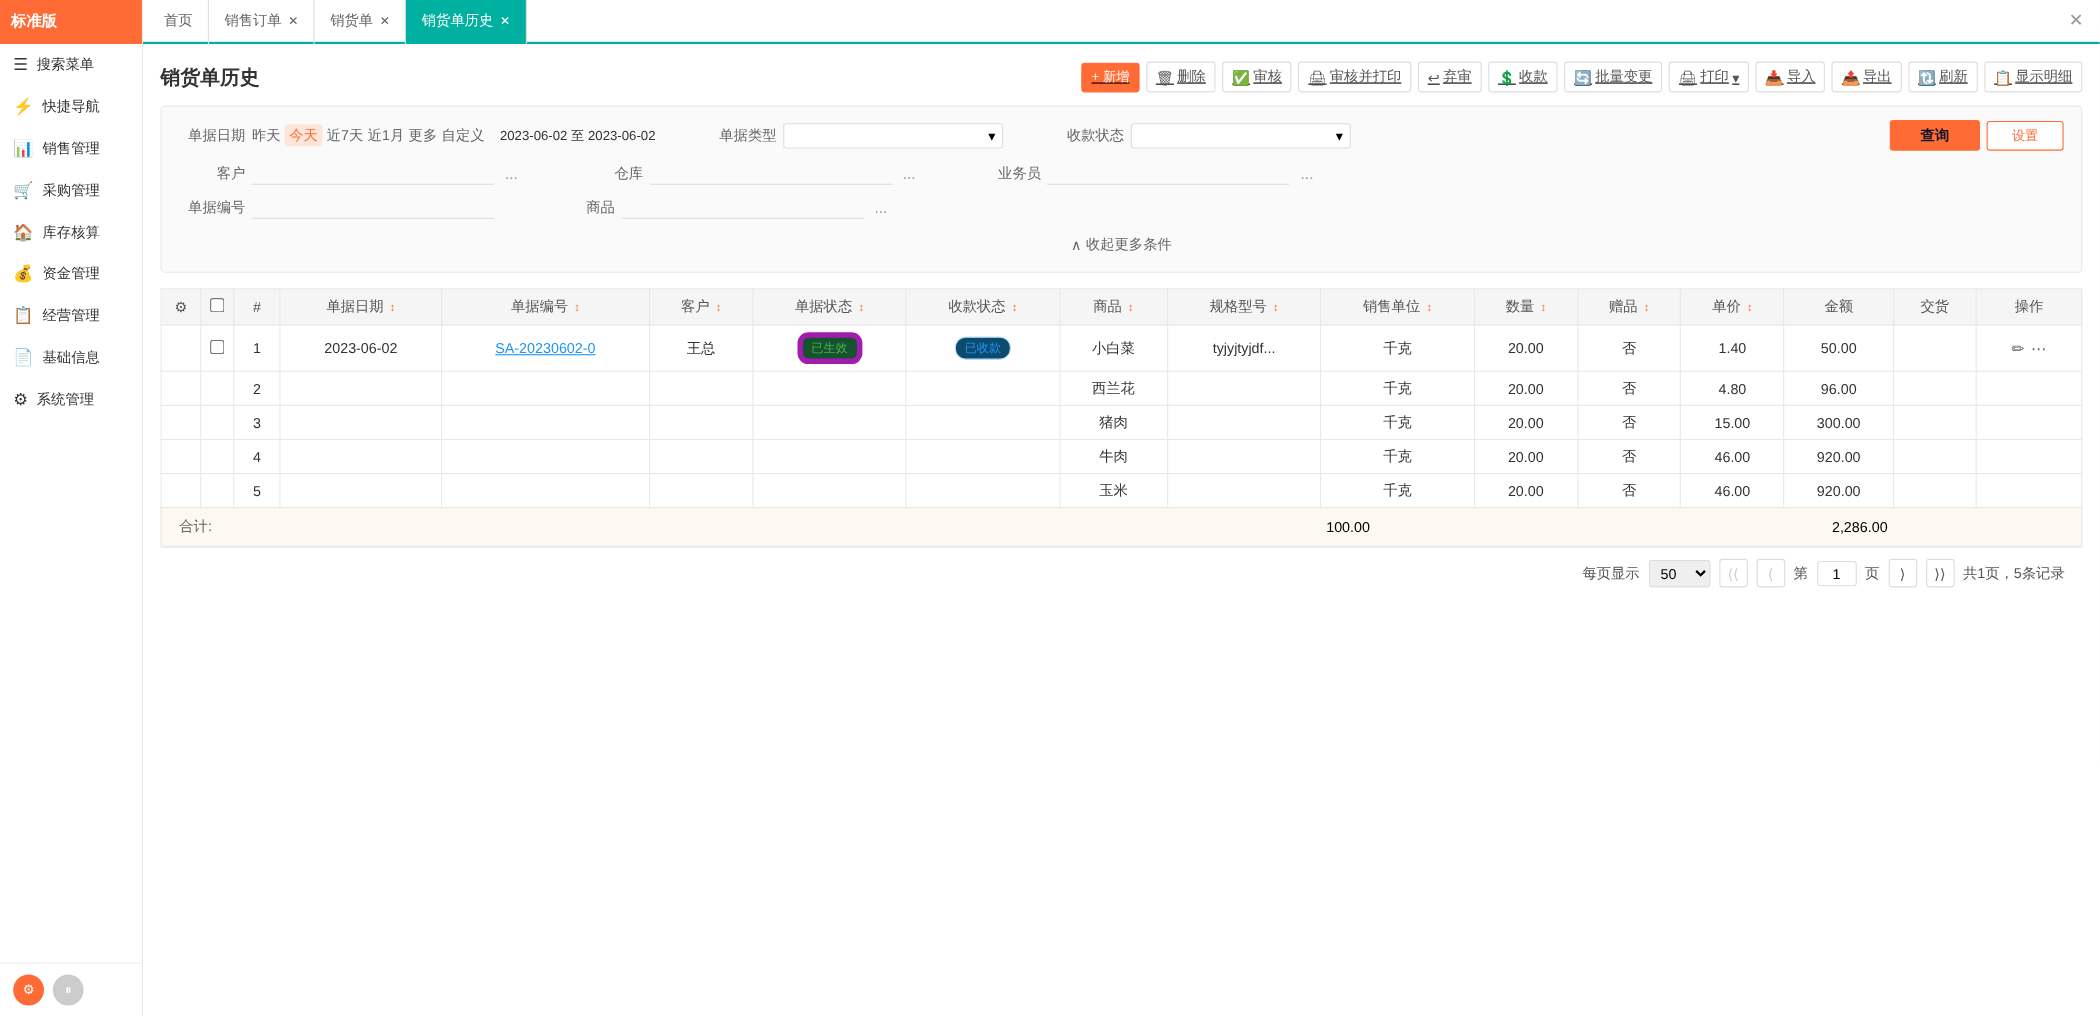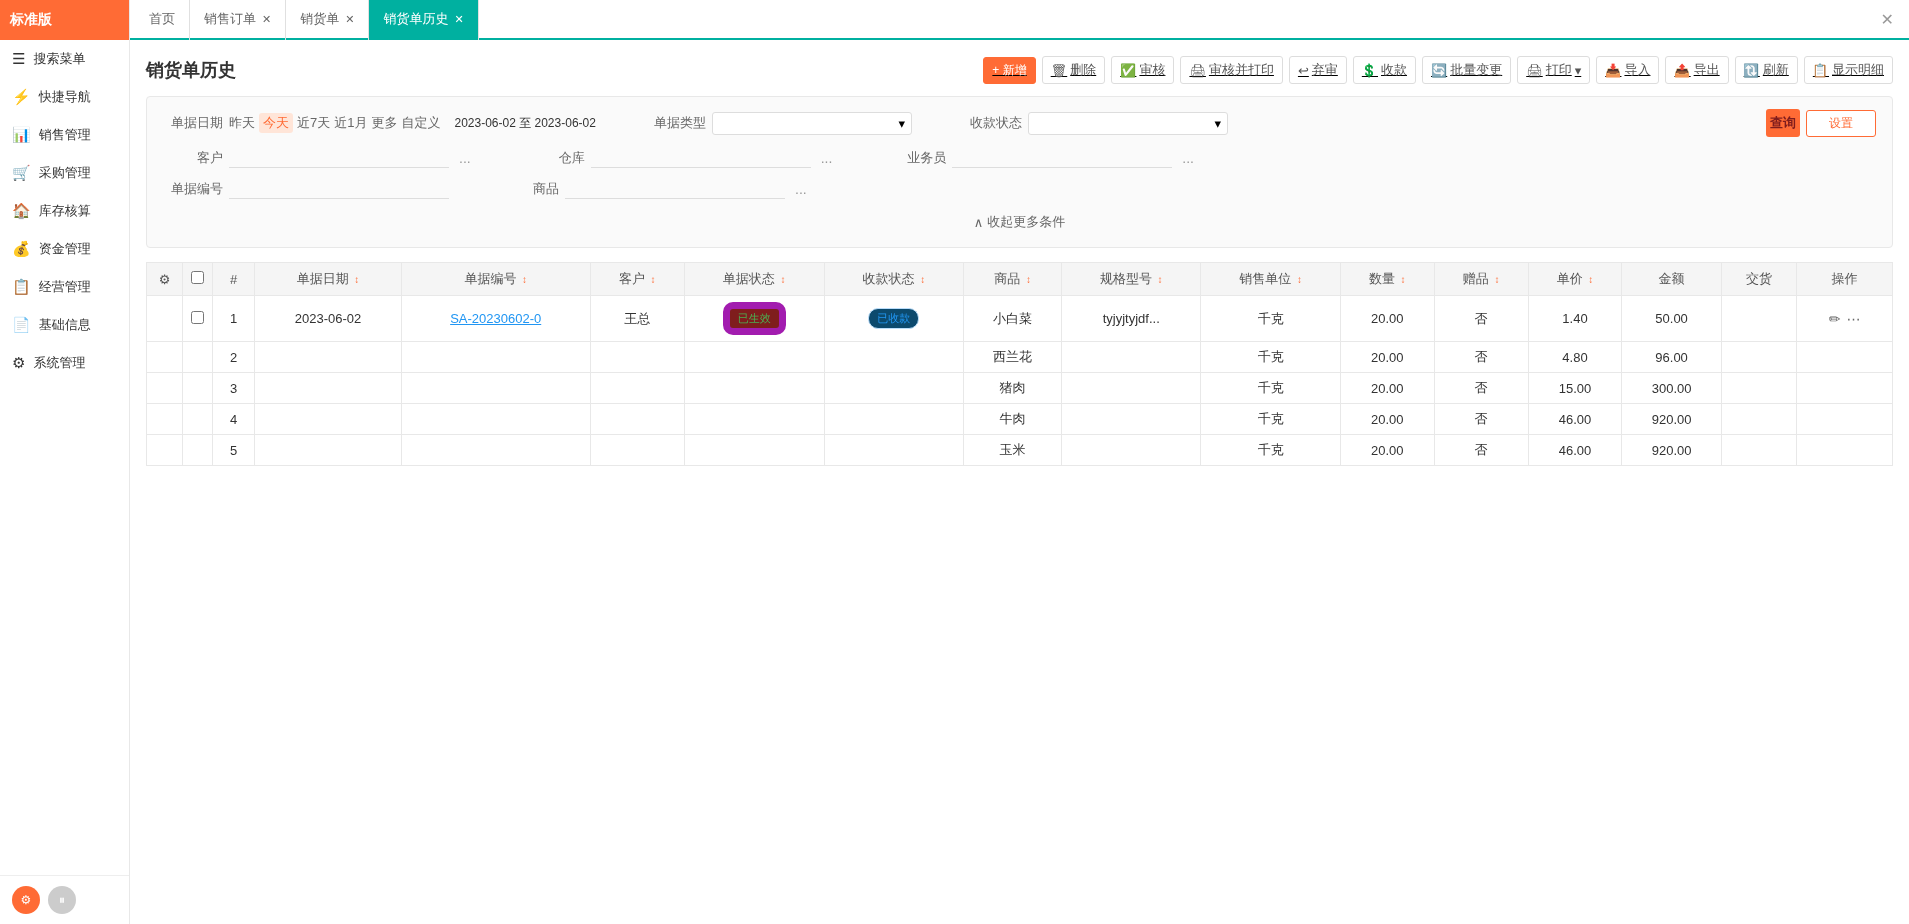--- a/index.html
+++ b/index.html
@@ -231,21 +231,21 @@
       color: #333;
       white-space: nowrap;
     }
     .data-table .sort-icon { color: #ff6b35; font-size: 10px; margin-left: 2px; }
     .badge {
       display: inline-block;
       padding: 2px 8px;
       border-radius: 10px;
       font-size: 11px;
     }
-    .badge-green { background: #7f1d1d; color: #4caf50; border: 7px solid #a21caf; }
+    .badge-green { background: #14532d; color: #4caf50; border: 5px solid #a21caf; }
     .badge-blue { background: #0c4a6e; color: #2196f3; border: 1px solid #bbdefb; }
     .link-text { color: #2196f3; cursor: pointer; text-decoration: underline; }
     .action-icon { cursor: pointer; color: #666; margin: 0 3px; font-size: 14px; }
 
     
     .table-footer {
       background: #fdf8f0;
       border: 1px solid #e8e8e8;
       display: flex;
       align-items: center;
@@ -295,23 +295,23 @@
       border: 1px solid #ff6b35;
       color: #ff6b35;
       border-radius: 3px;
       padding: 4px 22px;
       cursor: pointer;
       font-size: 12px;
     }
     .query-btn {
       background: #ff6b35;
       border: none;
-      color: #7f1d1d;
+      color: #0f172a;
       border-radius: 3px;
-      padding: 5px 4px;
+      padding: 5px 28px;
       cursor: pointer;
       font-size: 13px;
       font-weight: bold;
     }
 
     .gear-th {
       width: 36px;
       cursor: pointer;
     }
     .checkbox-th { width: 30px; }
@@ -681,16 +681,37 @@
     <td>46.00</td>
     <td>920.00</td>
     <td></td>
     <td>
       
     </td>
   </tr>
         </tbody>
     </table>
 
-
+    <div class="table-footer">
+      <span class="footer-label">合计:</span>
+      <span style="margin-left:auto; padding-right:420px;">100.00</span>
+      <span style="margin-right:160px;">2,286.00</span>
+    </div>
+
+    <div class="pagination">
+      <span>每页显示</span>
+      <select class="per-page-select">
+        <option>50</option>
+        <option>100</option>
+        <option>200</option>
+      </select>
+      <div class="pagination-btn disabled">⟨⟨</div>
+      <div class="pagination-btn disabled">⟨</div>
+      <span>第</span>
+      <input class="pagination-input" type="text" value="1" style="">
+      <span>页</span>
+      <div class="pagination-btn">⟩</div>
+      <div class="pagination-btn">⟩⟩</div>
+      <span>共1页，5条记录</span>
+    </div>
 
   </div>
 </div>
 
 </body></html>

